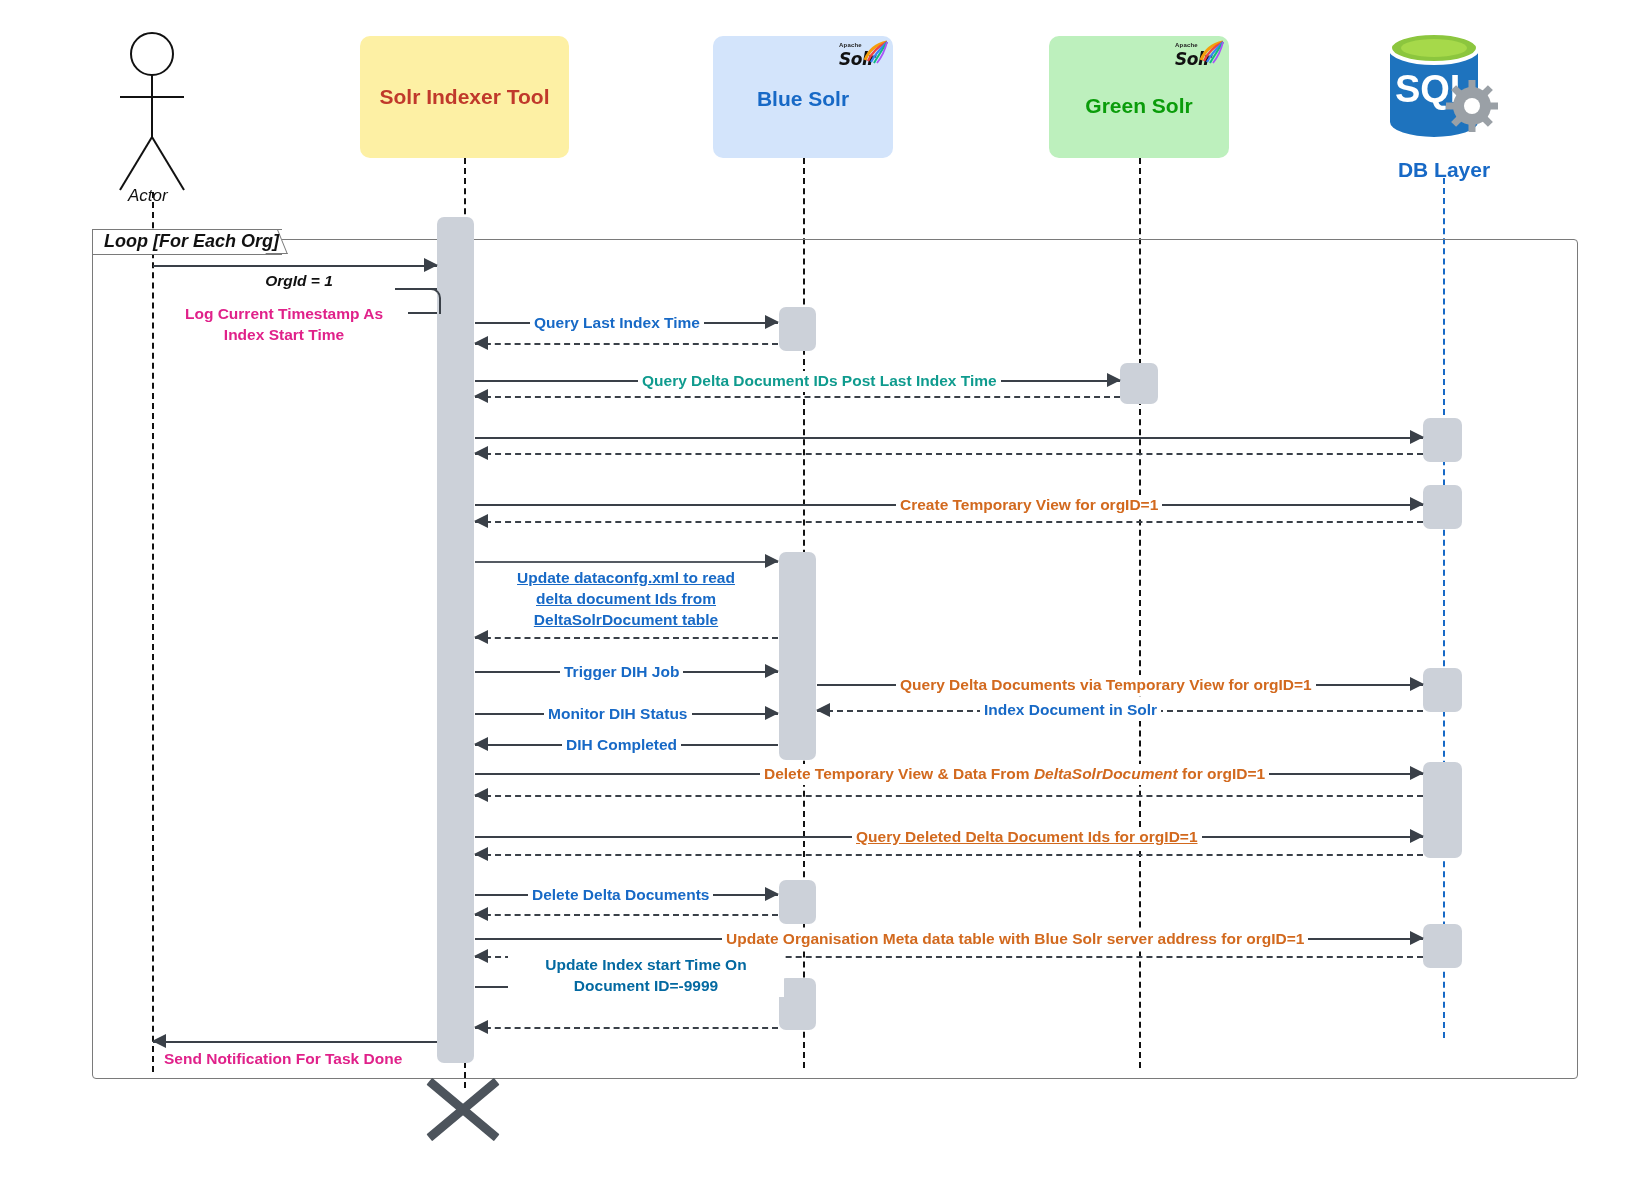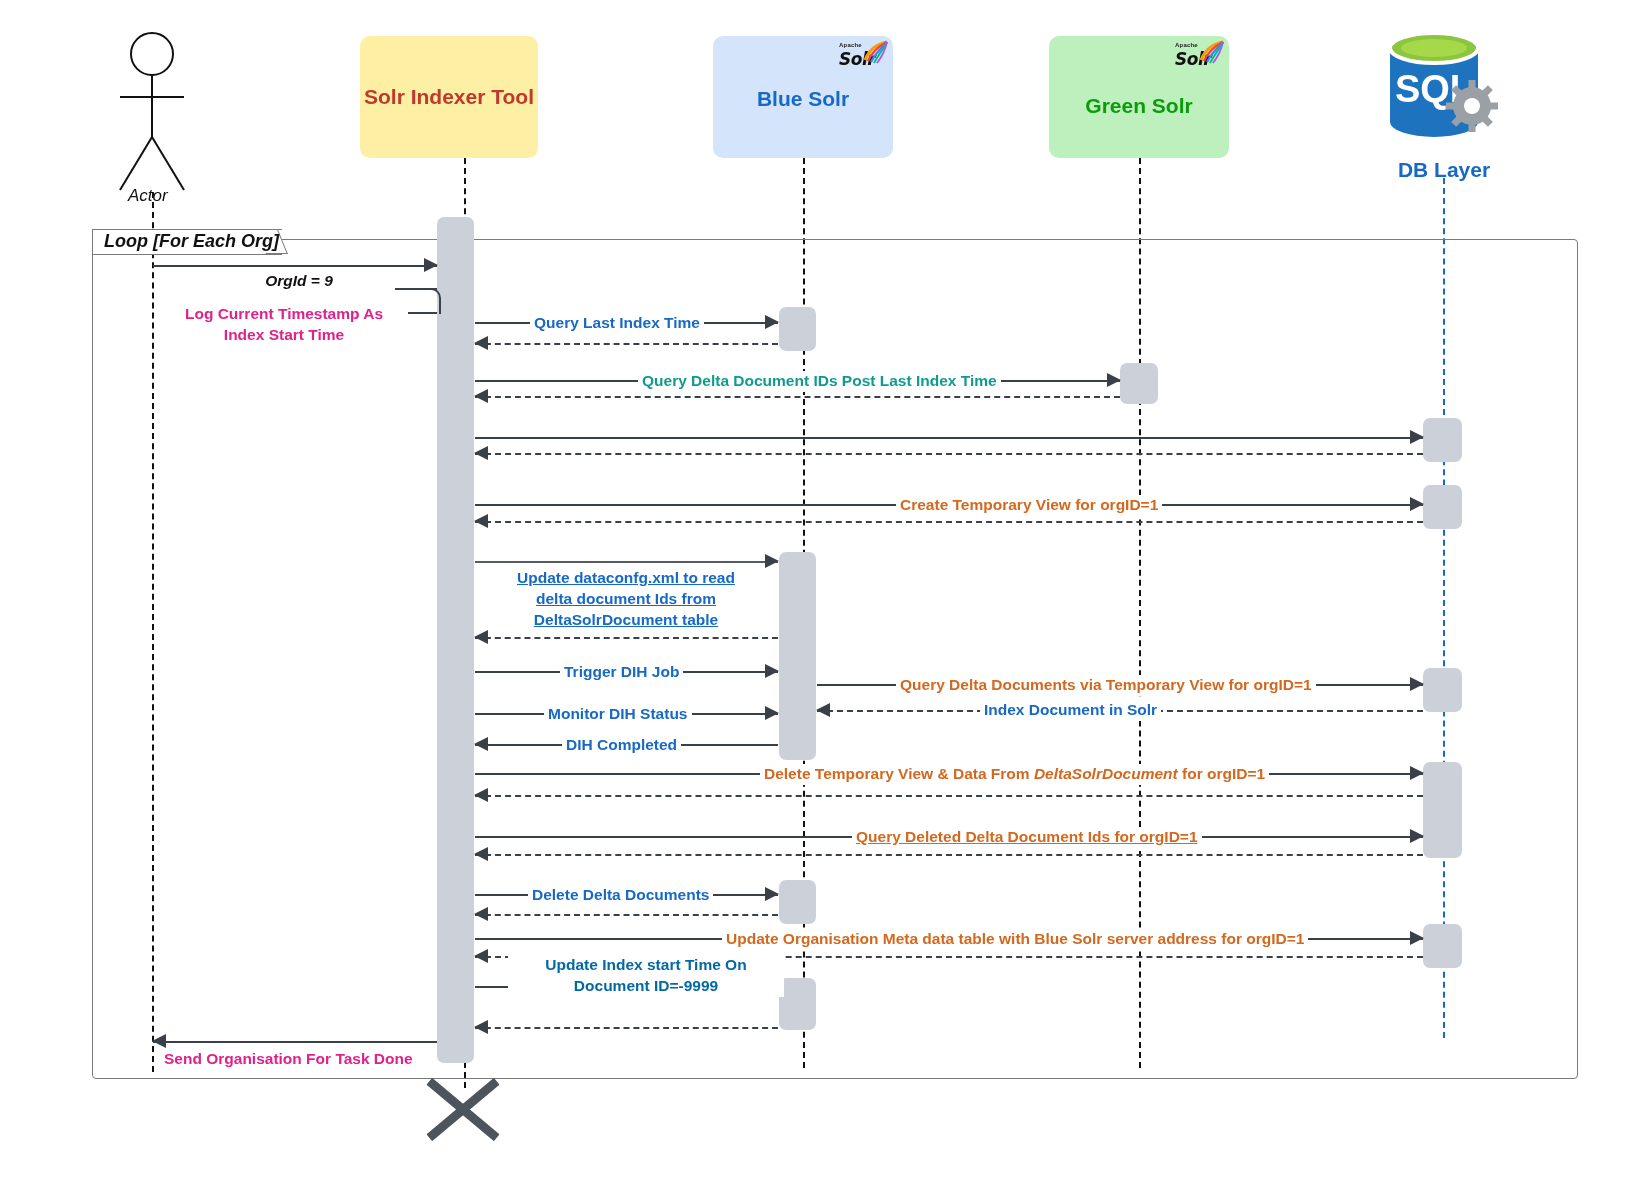--- a/index.html
+++ b/index.html
@@ -61,21 +61,21 @@
     <svg width="80" height="160" viewBox="0 0 80 160">
       <circle cx="40" cy="22" r="21" fill="#fff" stroke="#111" stroke-width="2"></circle>
       <line x1="40" y1="43" x2="40" y2="105" stroke="#111" stroke-width="2"></line>
       <line x1="8" y1="65" x2="72" y2="65" stroke="#111" stroke-width="2"></line>
       <line x1="40" y1="105" x2="8" y2="158" stroke="#111" stroke-width="2"></line>
       <line x1="40" y1="105" x2="72" y2="158" stroke="#111" stroke-width="2"></line>
     </svg>
   </div>
   <div class="actor-label" style="left:128px;top:186px;font-style:italic;">Actor</div>
 
-  <div class="pbox" style="left:360px;top:36px;width:178px;height:122px;background:#fdf0a4;">
+  <div class="pbox" style="left:360px;top:36px;width:209px;height:122px;background:#fdf0a4;">
     <span class="plabel" style="color:#c0392b;">Solr Indexer Tool</span>
   </div>
 
   <div class="pbox" style="left:713px;top:36px;width:180px;height:122px;background:#d3e4fb;">
     <span class="solr-logo">
       <span class="apache">Apache</span>
       <span class="solrtxt">Solr</span>
       <svg width="26" height="24" viewBox="0 0 26 24" style="position:absolute;right:-4px;top:-2px;">
         <path d="M24 2 C14 4 6 10 2 20" stroke="#f59e0b" stroke-width="3" fill="none"></path>
         <path d="M24 2 C16 6 9 12 5 21" stroke="#ef4444" stroke-width="2.4" fill="none"></path>
@@ -148,21 +148,21 @@
   <div class="activation" style="left:1423px;top:668px;width:39px;height:44px;"></div>
   <div class="activation" style="left:1423px;top:762px;width:39px;height:96px;"></div>
   <div class="activation" style="left:779px;top:880px;width:37px;height:44px;"></div>
   <div class="activation" style="left:1423px;top:924px;width:39px;height:44px;"></div>
   <div class="activation" style="left:779px;top:978px;width:37px;height:52px;"></div>
 
   <div class="msg" style="left:153px;top:265px;width:284px;">
     <span class="line"></span>
     <span class="arrowhead right"></span>
   </div>
-  <div class="msglabel" style="left:200px;top:271px;width:190px;color:#111;font-style:italic;">OrgId = 9</div>
+  <div class="msglabel" style="left:200px;top:271px;width:190px;color:#111;font-style:italic;">OrgId = 1</div>
 
   <div class="selfmsg" style="left:395px;top:288px;width:80px;height:26px;">
     <span class="seg" style="left:0;top:0;width:42px;height:0;border-width:2px 0 0 0;"></span>
     <span class="seg" style="left:30px;top:0;width:14px;height:24px;border-width:2px 2px 0 0;border-radius:0 10px 0 0;"></span>
     <span class="seg" style="left:0;top:24px;width:42px;height:0;border-width:2px 0 0 0;"></span>
     <span class="arrowhead left" style="left:-2px;top:17px;"></span>
   </div>
   <div class="msglabel ml" style="left:160px;top:304px;width:240px;color:#e0218a;">
     <span>Log Current Timestamp As</span><br>
     <span>Index Start Time</span>
@@ -313,20 +313,20 @@
 
   <div class="msg dashed" style="left:475px;top:1027px;width:303px;">
     <span class="line"></span>
     <span class="arrowhead left"></span>
   </div>
 
   <div class="msg" style="left:153px;top:1041px;width:284px;">
     <span class="line"></span>
     <span class="arrowhead left"></span>
   </div>
-  <div class="msglabel" style="left:160px;top:1049px;color:#e0218a;">Send Organisation For Task Done</div>
+  <div class="msglabel" style="left:160px;top:1049px;color:#e0218a;">Send Notification For Task Done</div>
 
   <div class="destroy" style="left:419px;top:1088px;width:88px;height:44px;">
     <span style="top:17px;transform:rotate(40deg);"></span>
     <span style="top:17px;transform:rotate(-40deg);"></span>
   </div>
 
 </div>
 
 </body></html>

